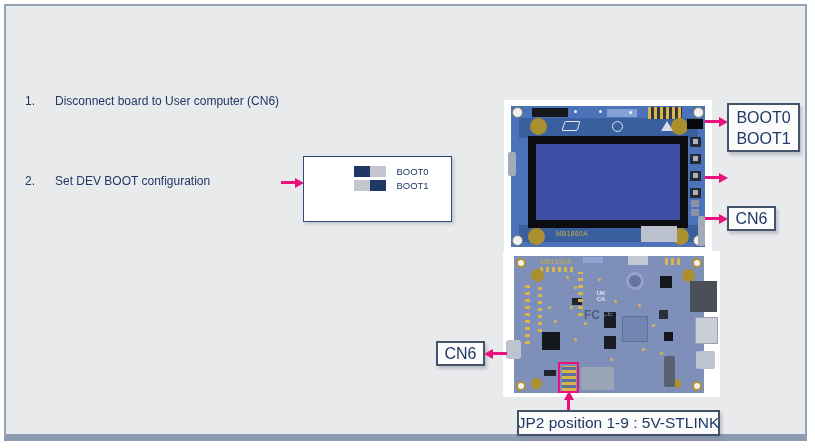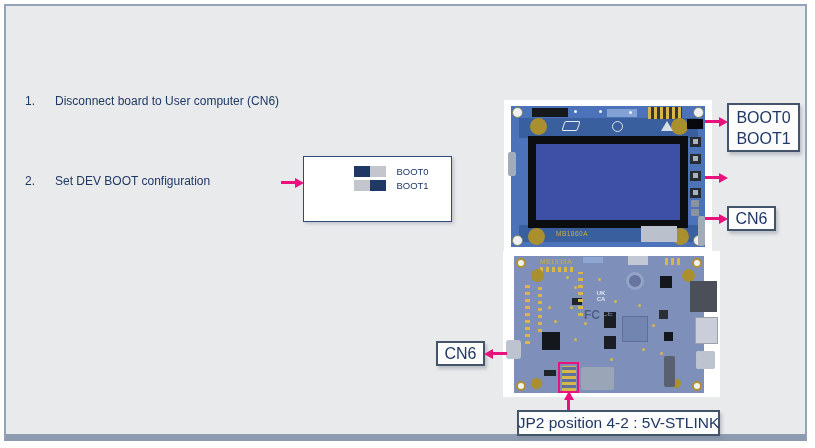--- a/index.html
+++ b/index.html
@@ -168,14 +168,14 @@
     <span class="dot" style="left:128px;top:92px"></span>
     <span class="dot" style="left:146px;top:96px"></span>
     <span class="dot" style="left:96px;top:102px"></span>
     <span class="dot" style="left:40px;top:64px"></span>
     <span class="dot" style="left:34px;top:50px"></span>
   </div>
 
   <div class="callout" style="left:436px;top:341px;width:49px;height:25px">CN6</div>
   <div class="arrL" style="left:492px;top:352px;width:15px"></div>
   <div class="arrU" style="left:567px;top:399px;height:12px"></div>
-  <div class="callout" style="left:517px;top:410px;width:203px;height:26px;font-size:15.5px">JP2 position 4-2 : 5V-STLINK</div>
+  <div class="callout" style="left:517px;top:410px;width:203px;height:26px;font-size:15.5px">JP2 position 1-9 : 5V-STLINK</div>
 </div>
 
 </body></html>

